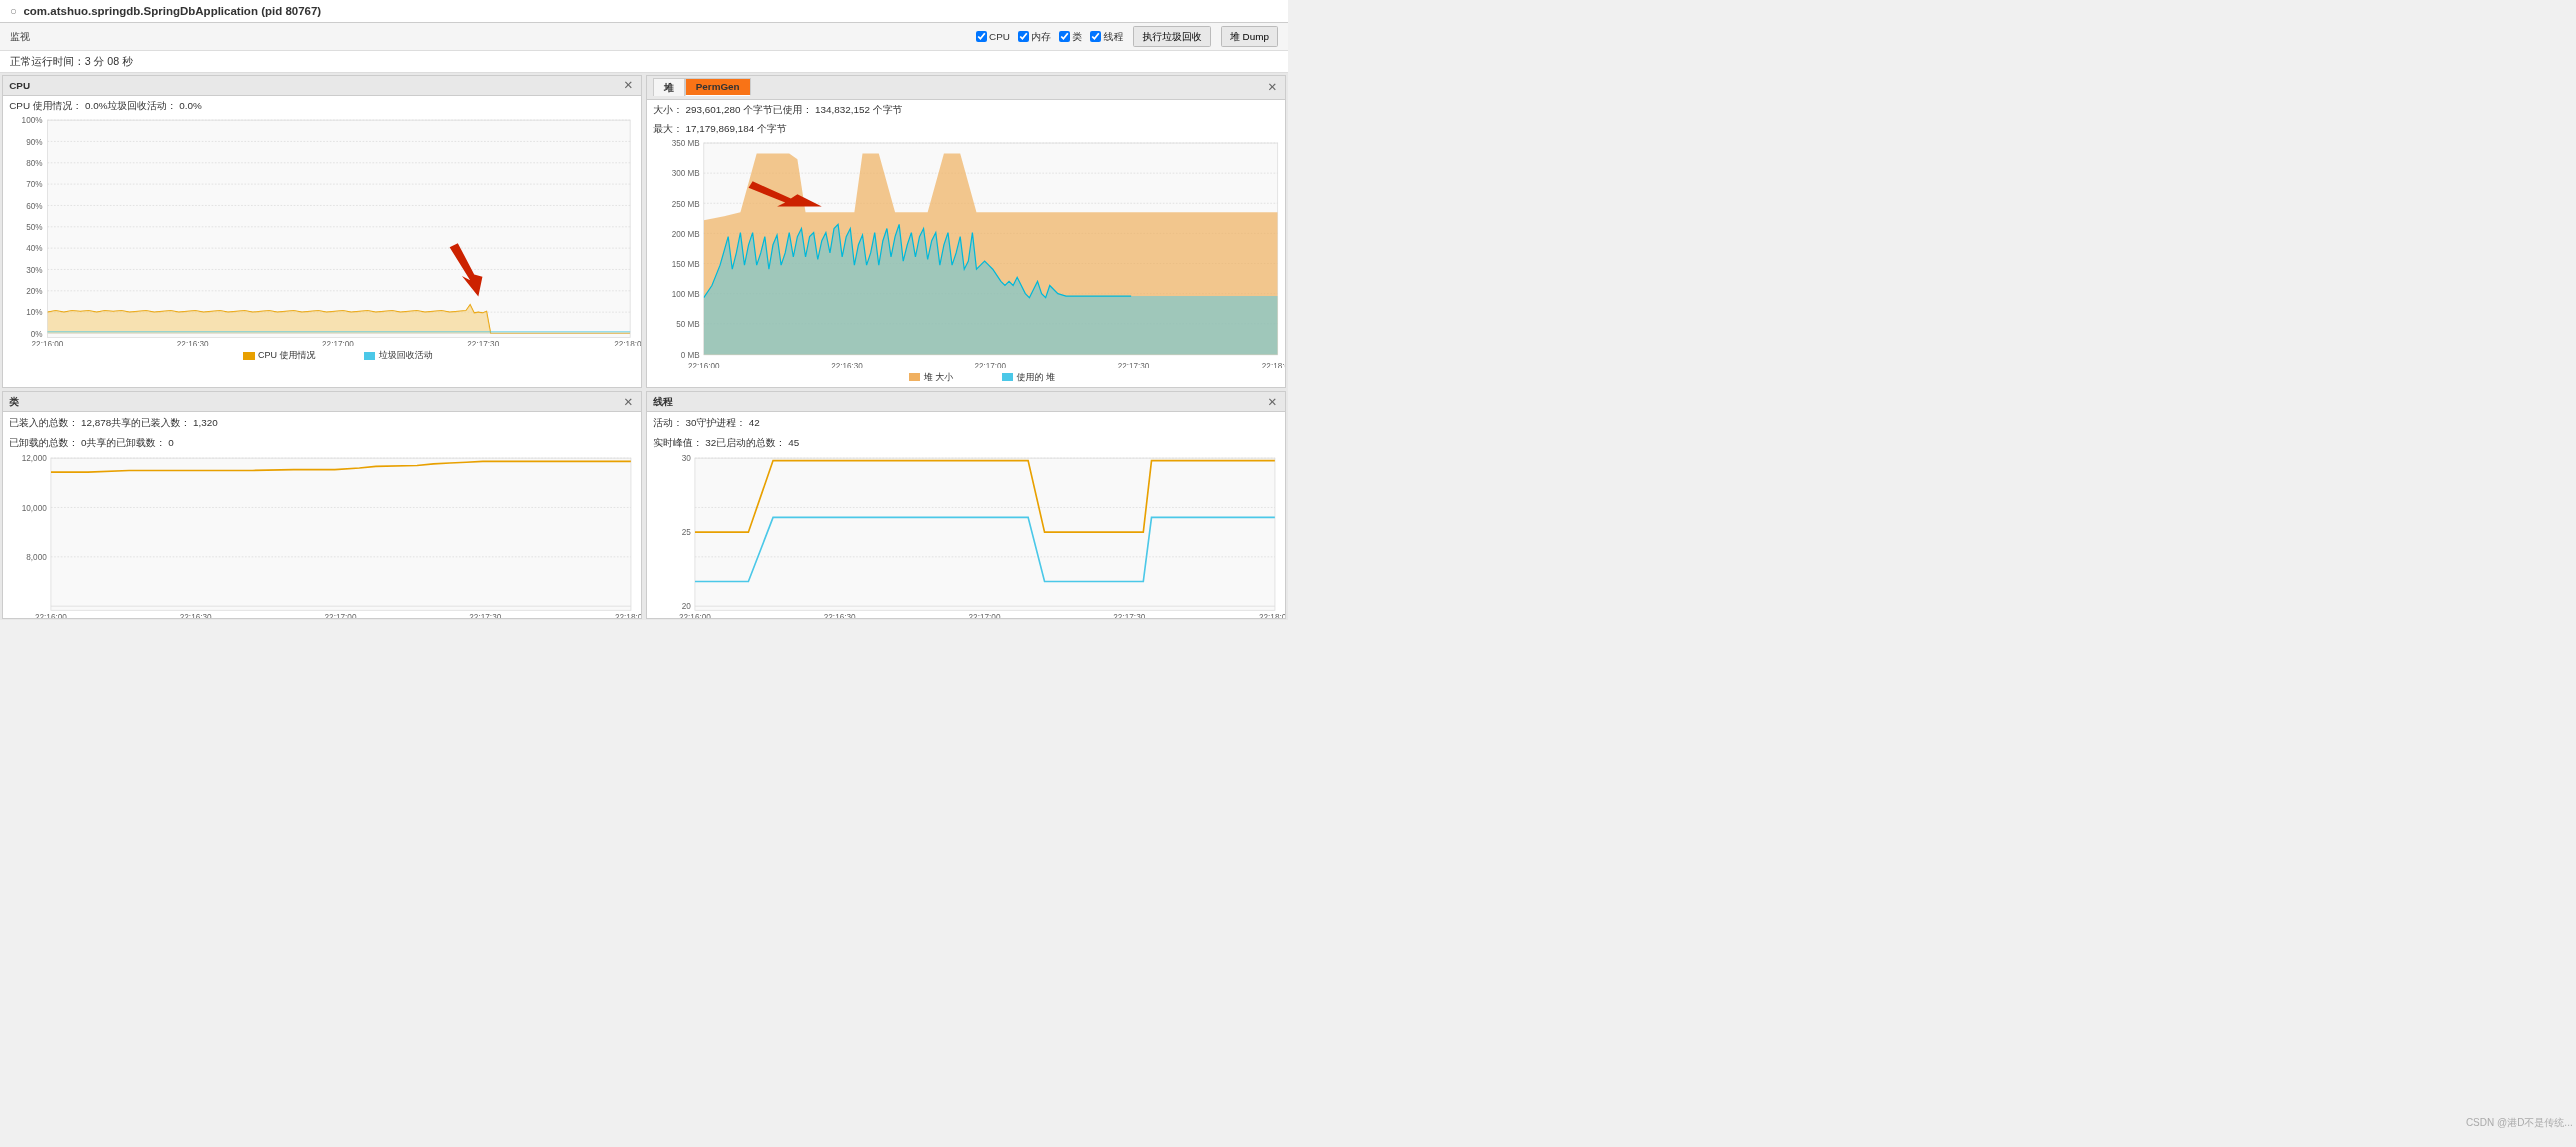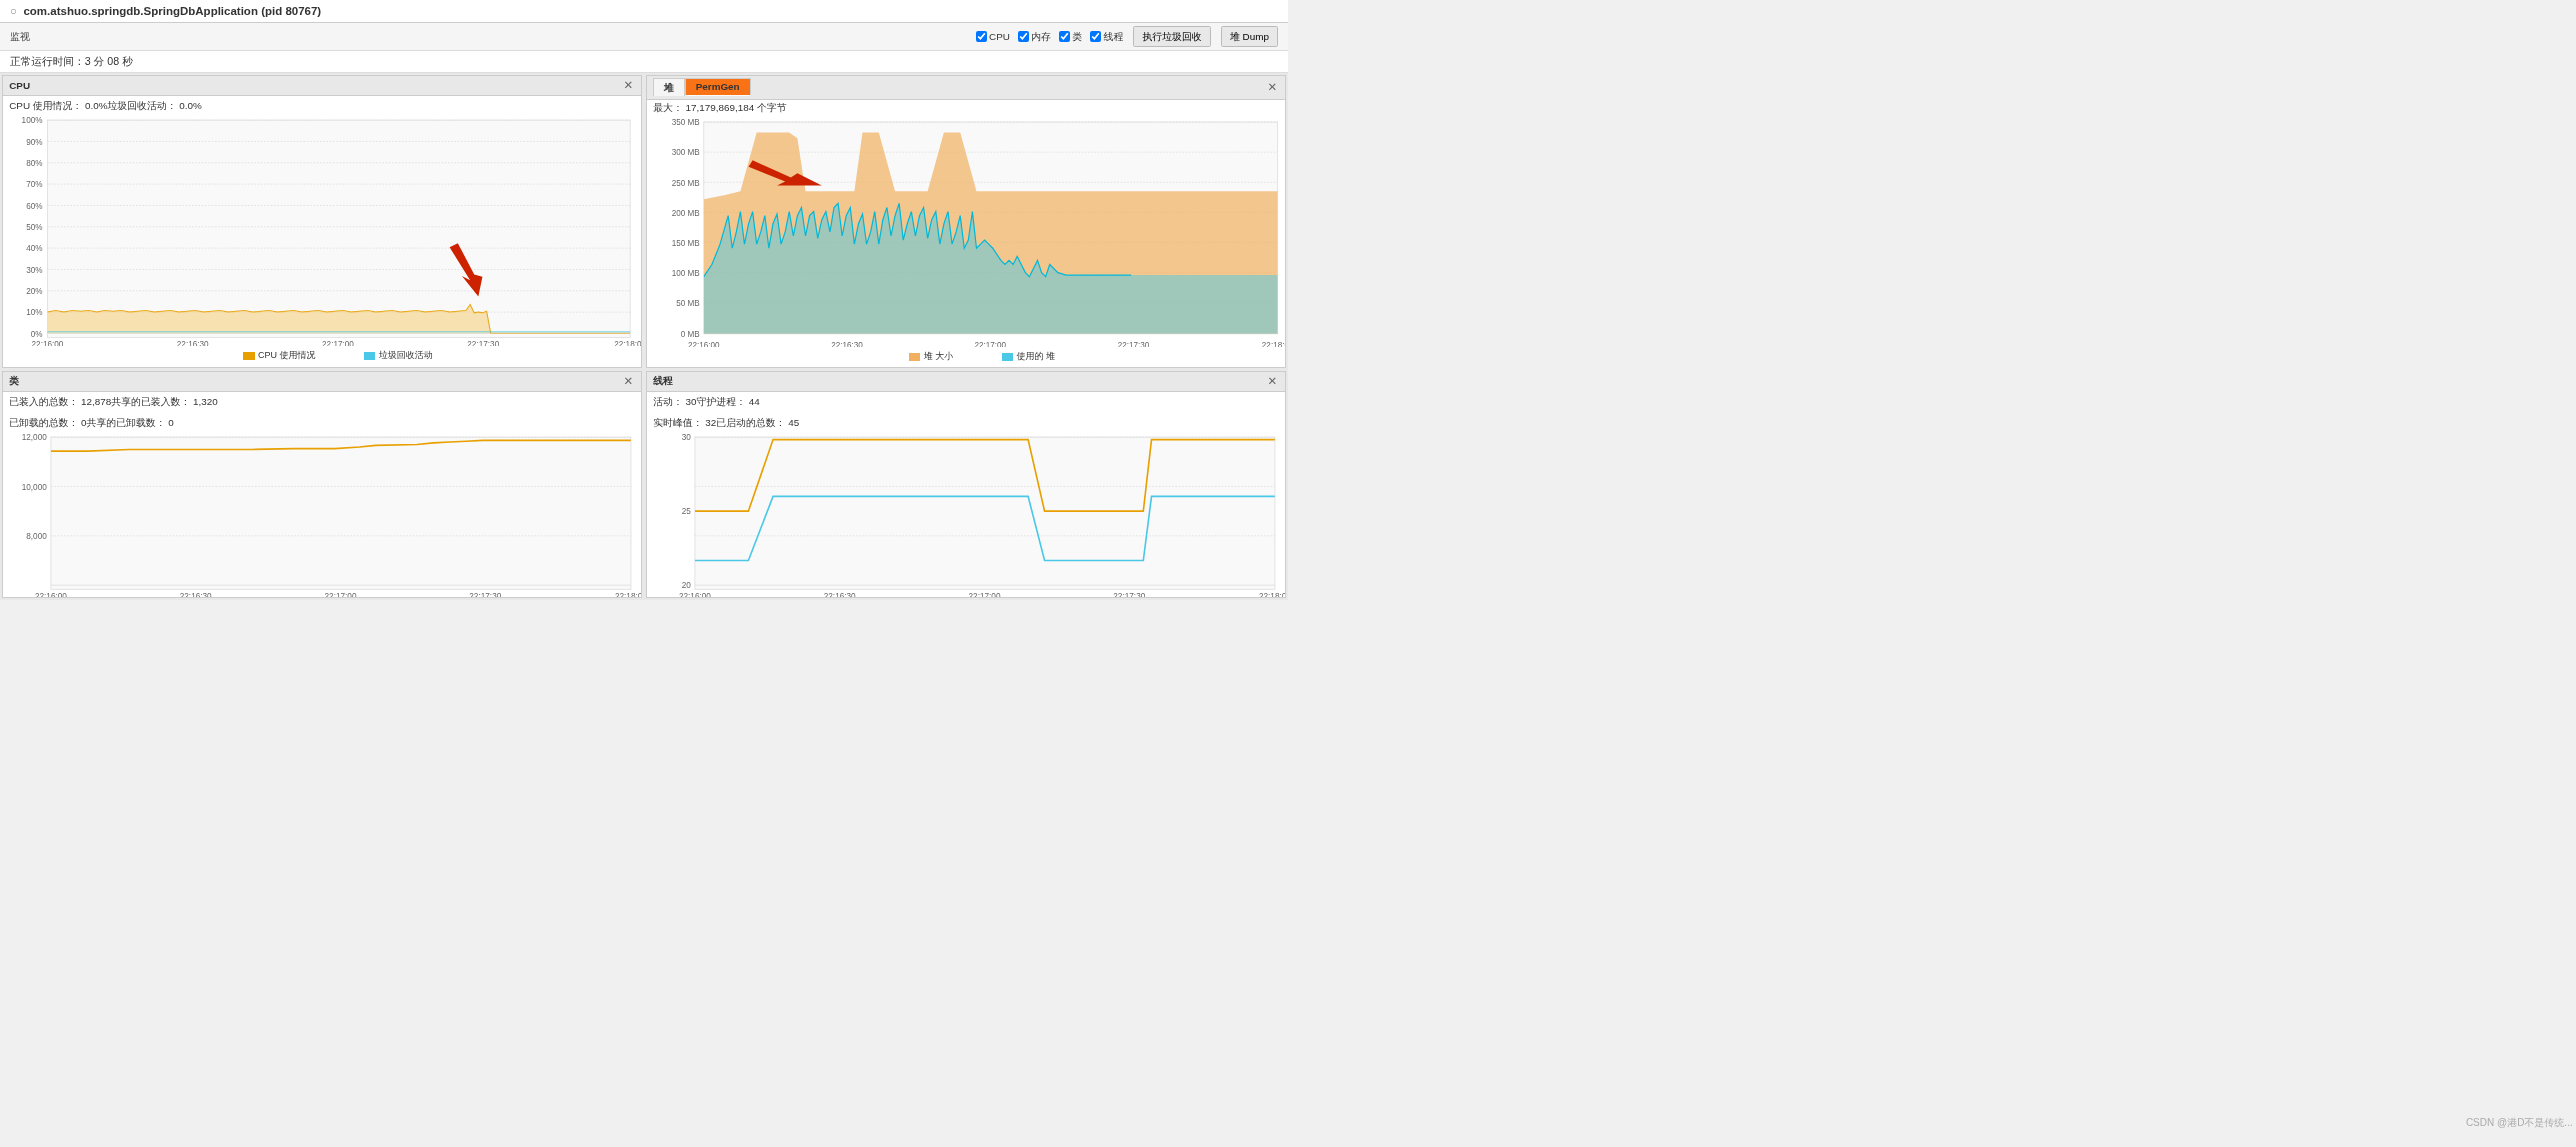--- a/index.html
+++ b/index.html
@@ -287,20 +287,30 @@
   </div>
 
   <div class="panel heap-panel">
     <div class="panel-header">
       <div class="panel-header-tabs">
         <div class="panel-tab">堆</div>
         <div class="panel-tab active">PermGen</div>
       </div>
       <button class="panel-close">✕</button>
     </div>
+    <div class="panel-stats">
+      <span>
+        <span>大小：</span>
+        <span>293,601,280 个字节</span>
+      </span>
+      <span>
+        <span>已使用：</span>
+        <span>134,832,152 个字节</span>
+      </span>
+    </div>
     <div class="panel-stats-row">
       <span>最大：</span>
       <span>17,179,869,184 个字节</span>
     </div>
     <div class="chart-area">
       <svg width="100%" height="238" viewBox="0 0 770 290" style="font-size:13px">
         <defs>
           <clipPath id="heapClip">
             <rect x="55" y="5" width="705" height="260"></rect>
           </clipPath>
@@ -410,21 +420,21 @@
       <span>线程</span>
       <button class="panel-close">✕</button>
     </div>
     <div class="panel-stats">
       <span>
         <span>活动：</span>
         <span>30</span>
       </span>
       <span>
         <span>守护进程：</span>
-        <span>44</span>
+        <span>42</span>
       </span>
     </div>
     <div class="panel-stats">
       <span>
         <span>实时峰值：</span>
         <span>32</span>
       </span>
       <span>
         <span>已启动的总数：</span>
         <span>45</span>

